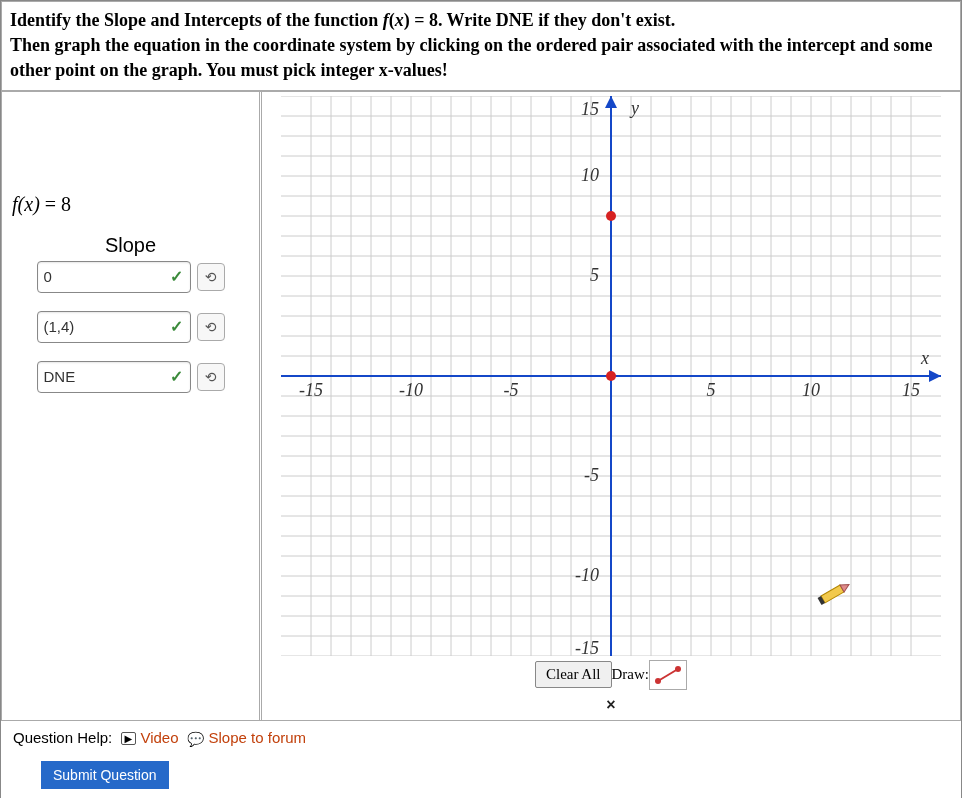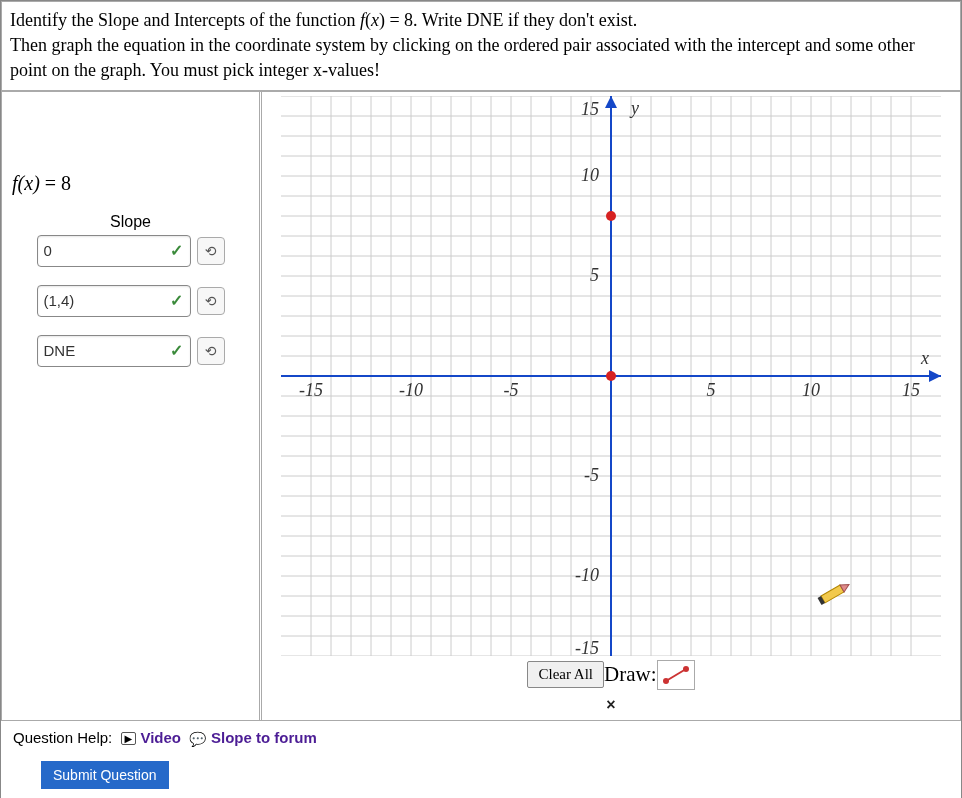--- a/index.html
+++ b/index.html
@@ -4,43 +4,43 @@
 <style>
   body {
     margin:0; padding:0;
     font-family: Arial, Helvetica, sans-serif;
     font-size:16px;
     background:#fff;
     color:#000;
   }
   .wrap { width:962px; border:1px solid #888; box-sizing:border-box; }
   .title-bar { text-align:center; font-weight:bold; font-family: Georgia, serif; font-size:20px; color:#555; padding:2px 0; }
-  .instructions { border:1px solid #aaa; padding:6px 8px; font-size:18px; line-height:1.4; font-family: Georgia, 'Times New Roman', serif; }
+  .instructions { border:1px solid #aaa; padding:6px 8px; font-size:18px; line-height:1.4; font-family: Georgia, 'Times New Roman', serif; font-weight: bold; }
   .instructions .mathi { font-style:italic; font-family: 'Times New Roman', serif; }
   .panels { display:flex; border:1px solid #aaa; }
   .left-panel { width:260px; border-right:3px double #aaa; padding:80px 10px 20px 10px; box-sizing:border-box; }
   .field-block { margin:18px 6px; text-align:center; }
-  .eq { font-family:'Times New Roman', serif; font-size:20px; font-style:italic; margin-bottom:18px; }
+  .eq { font-family:'Times New Roman', serif; font-size:20px; font-style:italic; margin-bottom:18px;margin-top:21px; }
   .eq .up { font-style:normal; }
-  .label { font-size:16px; margin-bottom:4px; }
+  .label { font-size:20px; margin-bottom:4px; }
   .input-row { display:flex; align-items:center; gap:6px; justify-content:center; }
   .input-box { position:relative; width:140px; height:30px; border:1px solid #888; border-radius:4px; background:#fff; display:flex; align-items:center; padding:0 6px; box-shadow:inset 0 1px 2px rgba(0,0,0,.1); }
   .input-box .val { flex:1; text-align:left; font-size:15px; color:#333; }
   .check { color:#3a8a3a; font-weight:bold; font-size:16px; }
   .retry { width:26px; height:26px; border:1px solid #aaa; border-radius:4px; display:flex; align-items:center; justify-content:center; font-size:14px; color:#555; background:#f7f7f7; cursor:pointer; }
   .right-panel { flex:1; padding:4px 6px 6px 6px; box-sizing:border-box; }
   .graph-box { position:relative; width:660px; height:560px; margin:0 auto; }
   .graph-box svg { width:100%; height:100%; display:block; }
   .below-graph { display:flex; align-items:center; margin:4px 0 0 0; justify-content:center; }
   .btn-clear { border:1px solid #888; background:#f0f0f0; padding:4px 10px; font-size:15px; border-radius:2px; cursor:pointer; font-family:Georgia,serif; }
-  .draw-lbl { font-size:21px; font-family:Georgia,serif; }
+  .draw-lbl { font-size:15px; font-family:Georgia,serif; }
   .draw-tool { width:36px; height:28px; border:1px solid #aaa; background:#fff; display:flex; align-items:center; justify-content:center; cursor:pointer; }
   .close-x { text-align:center; font-weight:bold; font-size:16px; margin-top:6px; color:#222; cursor:pointer; }
   .qhelp { padding:8px 12px; font-size:15px; }
-  .qhelp a { color:#4c1d95; text-decoration:none; cursor:pointer;font-weight:bold; }
+  .qhelp a { color:#c2410c; text-decoration:none; cursor:pointer; }
   .playicon { display:inline-block; border:1px solid #555; font-size:10px; padding:0 3px; border-radius:2px; vertical-align:middle; }
   .chaticon { display:inline-block; font-size:14px; vertical-align:middle; }
   .submit { display:inline-block; background:#2569c9; color:#fff; padding:6px 12px; margin:6px 12px 10px 40px; font-size:14px; border:none; cursor:pointer; }
   .axis-lbl { font-family: 'Brush Script MT','Comic Sans MS',cursive; font-style:italic; font-size:18px; fill:#333; }
   .tick-lbl { font-family: 'Brush Script MT','Comic Sans MS',cursive; font-style:italic; font-size:18px; fill:#333; }
 </style>
 </head>
 <body>
 
 <div class="wrap">

